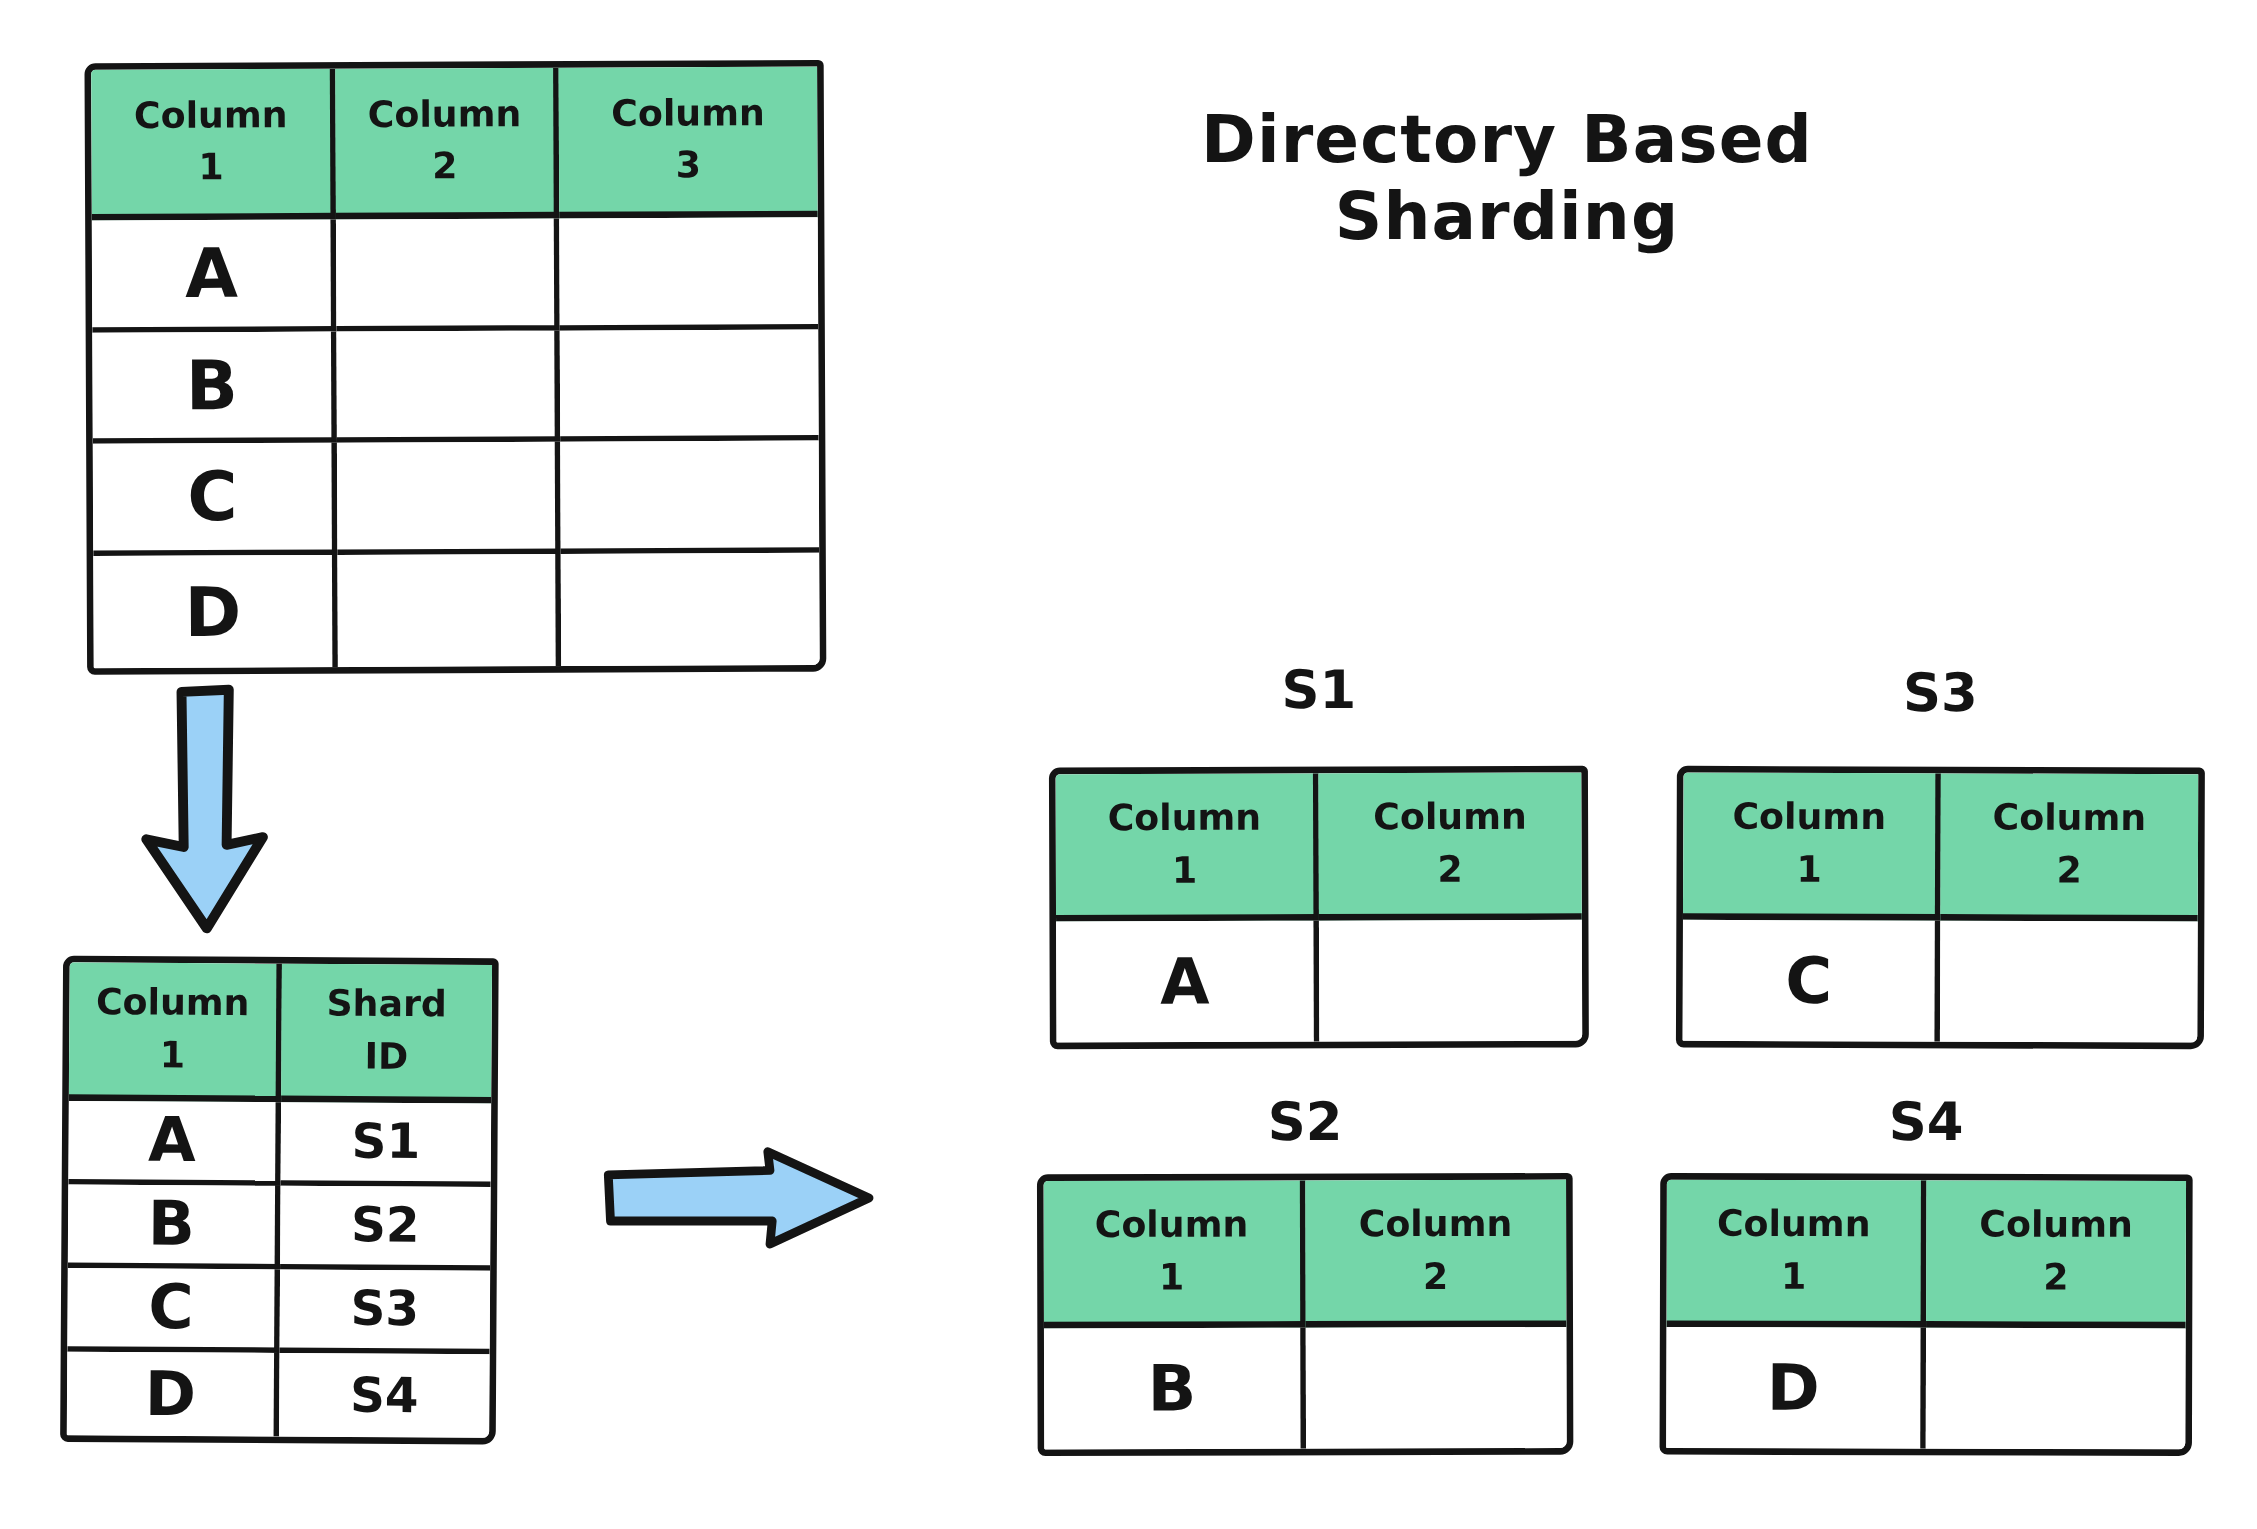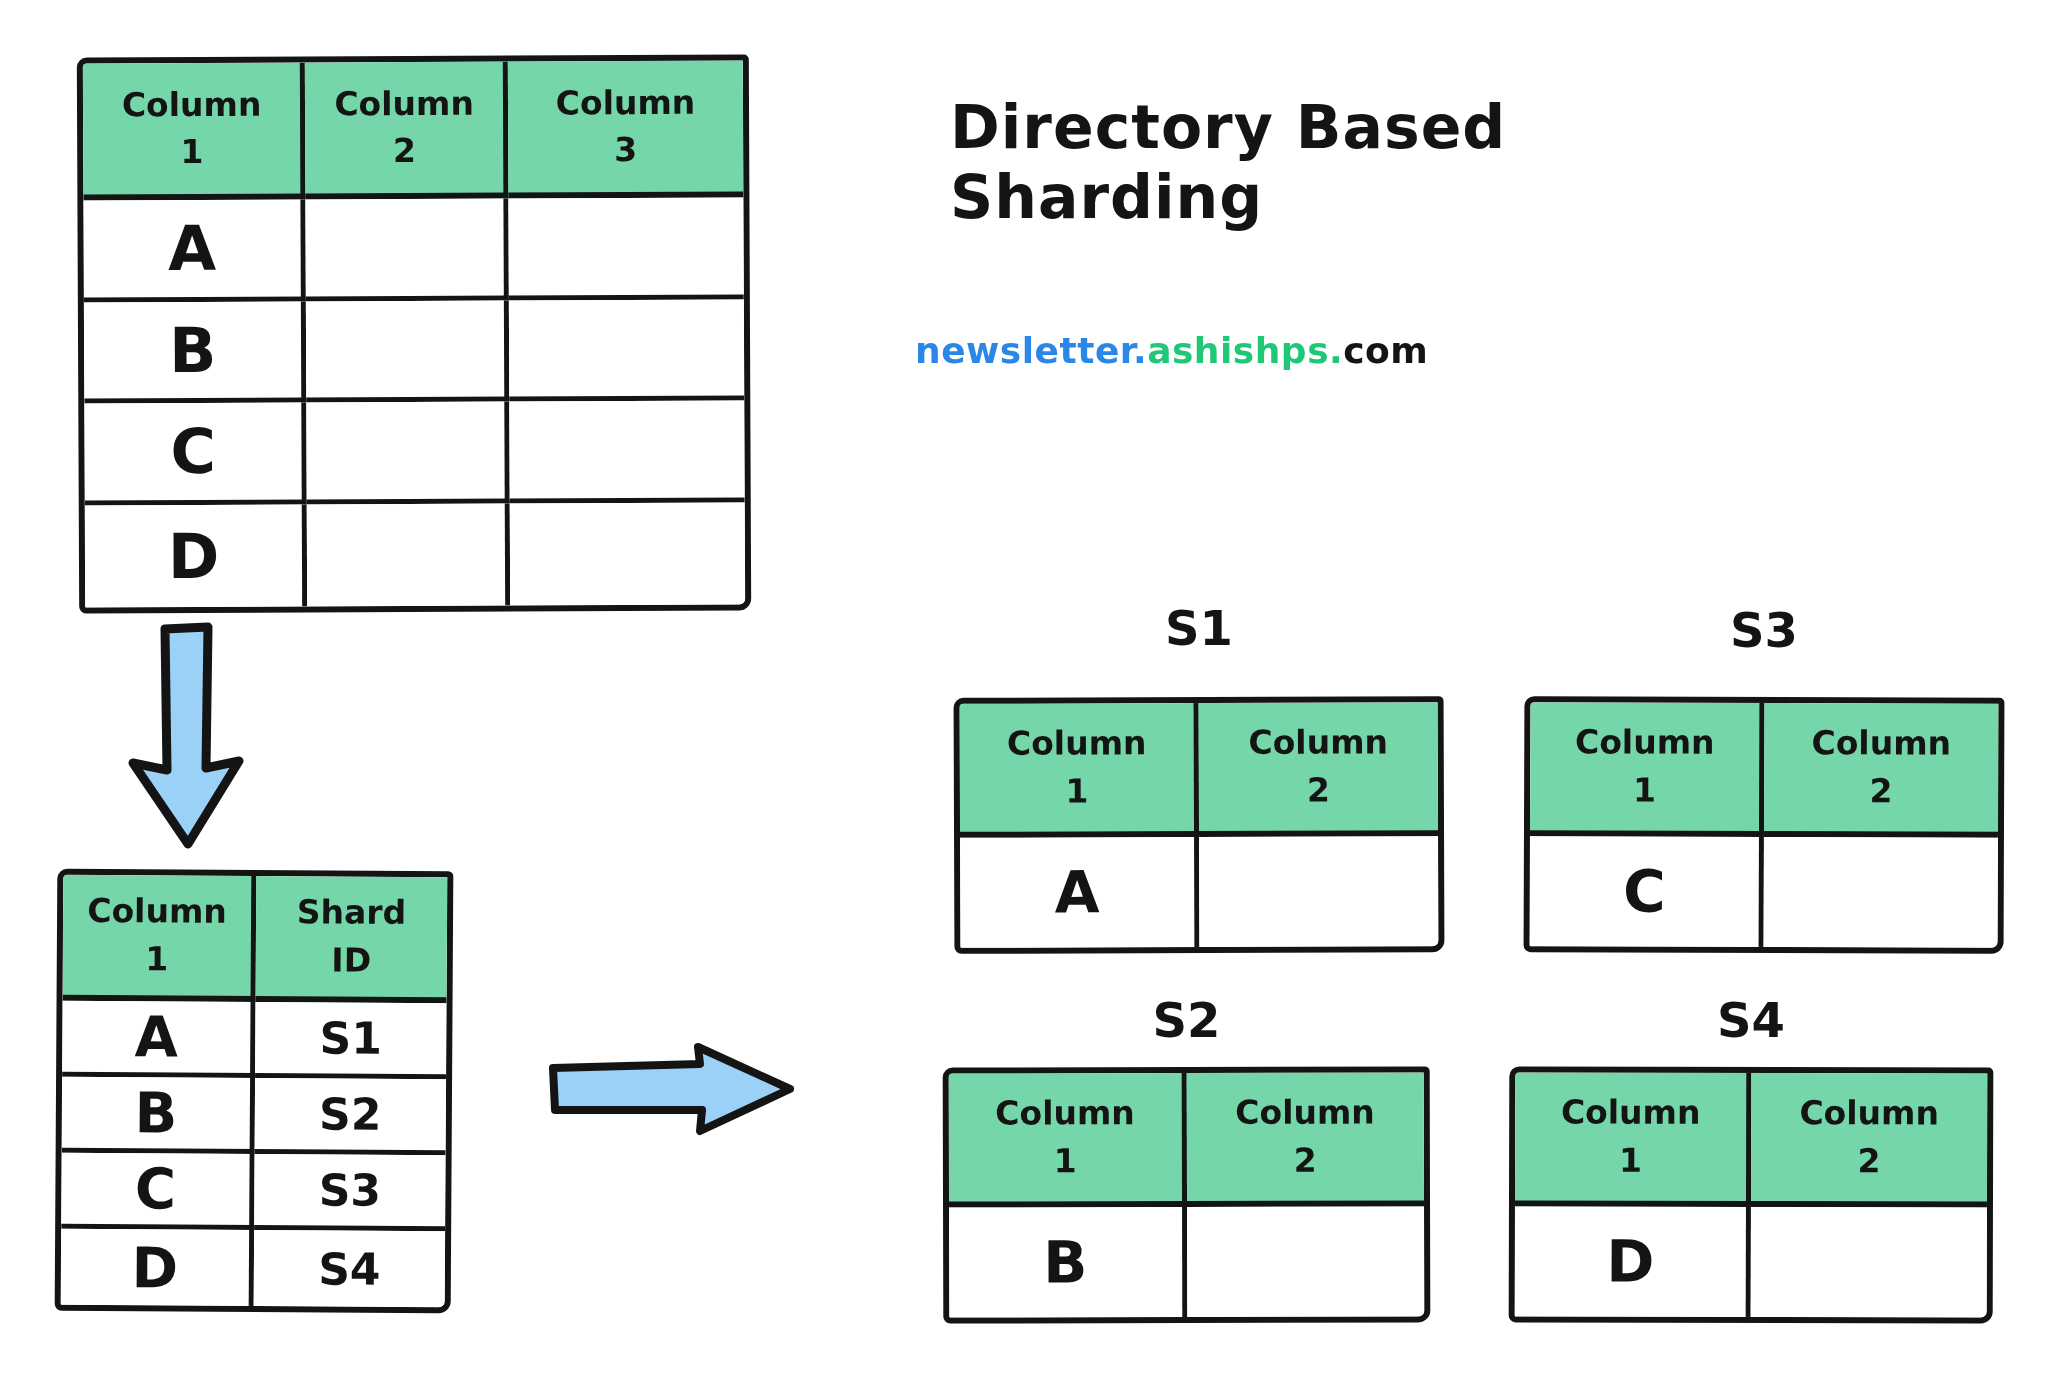--- a/index.html
+++ b/index.html
@@ -82,21 +82,21 @@
     color:var(--ink);
   }
   .lbl-s1{left:954px;top:600px;width:490px;}
   .lbl-s3{left:1524px;top:602px;width:480px;}
   .lbl-s2{left:943px;top:992px;width:487px;}
   .lbl-s4{left:1509px;top:992px;width:484px;}
   
   .title{
     position:absolute;
     left:950px;top:92px;width:840px;
-    text-align:left;
+    text-align:center;
     font-size:60px;font-weight:700;
     letter-spacing:1px;
     color:var(--ink);
   }
   .watermark{
     position:absolute;
     left:915px;top:330px;
     font-size:36px;font-weight:700;
     letter-spacing:0.5px;
   }
@@ -108,21 +108,20 @@
   .arrow-down{left:126px;top:620px;}
   .arrow-right{left:546px;top:1042px;}
 </style>
 </head>
 <body>
 
 <div class="page">
 
   <div class="title">Directory Based Sharding</div>
 
-  <div class="watermark"><span class="wm-blue">newsletter.</span><span class="wm-green">ashishps.</span><span class="wm-black">com</span></div>
 
   <div class="tbl main-tbl">
     <div class="cell hcell">Column
 1</div>
     <div class="cell hcell">Column
 2</div>
     <div class="cell hcell last-col">Column
 3</div>
 
     <div class="cell letter">A</div>

